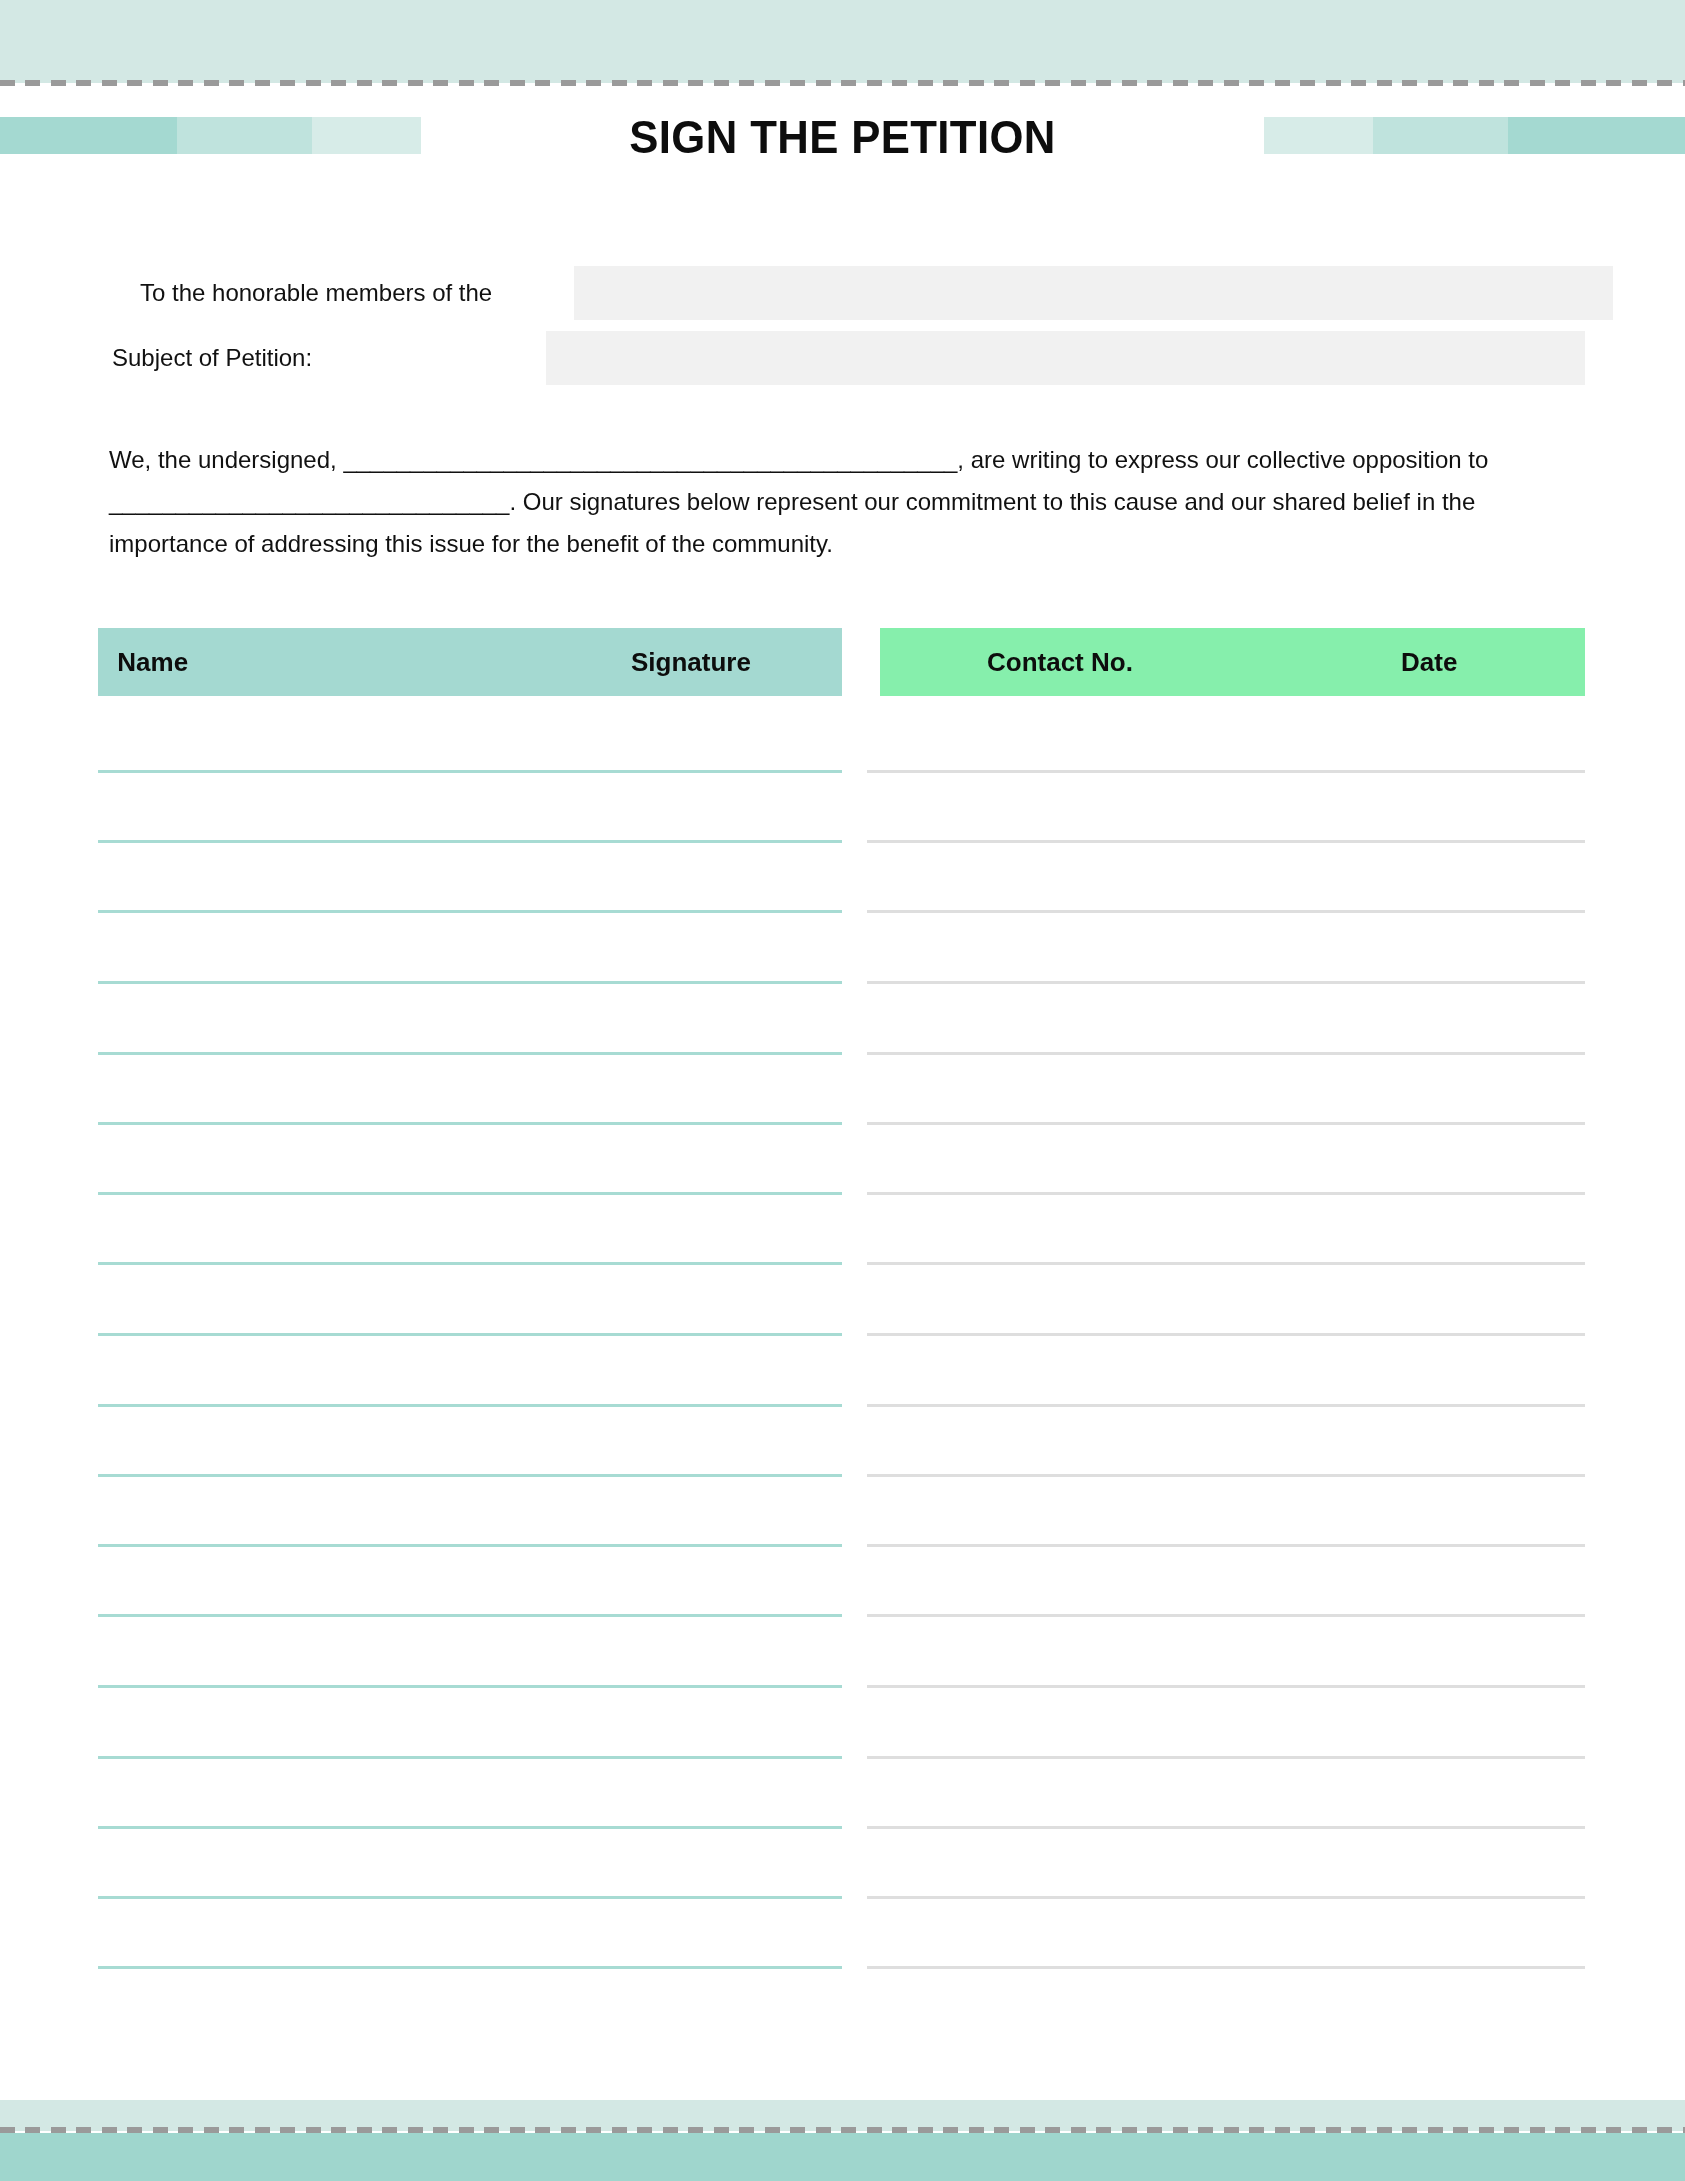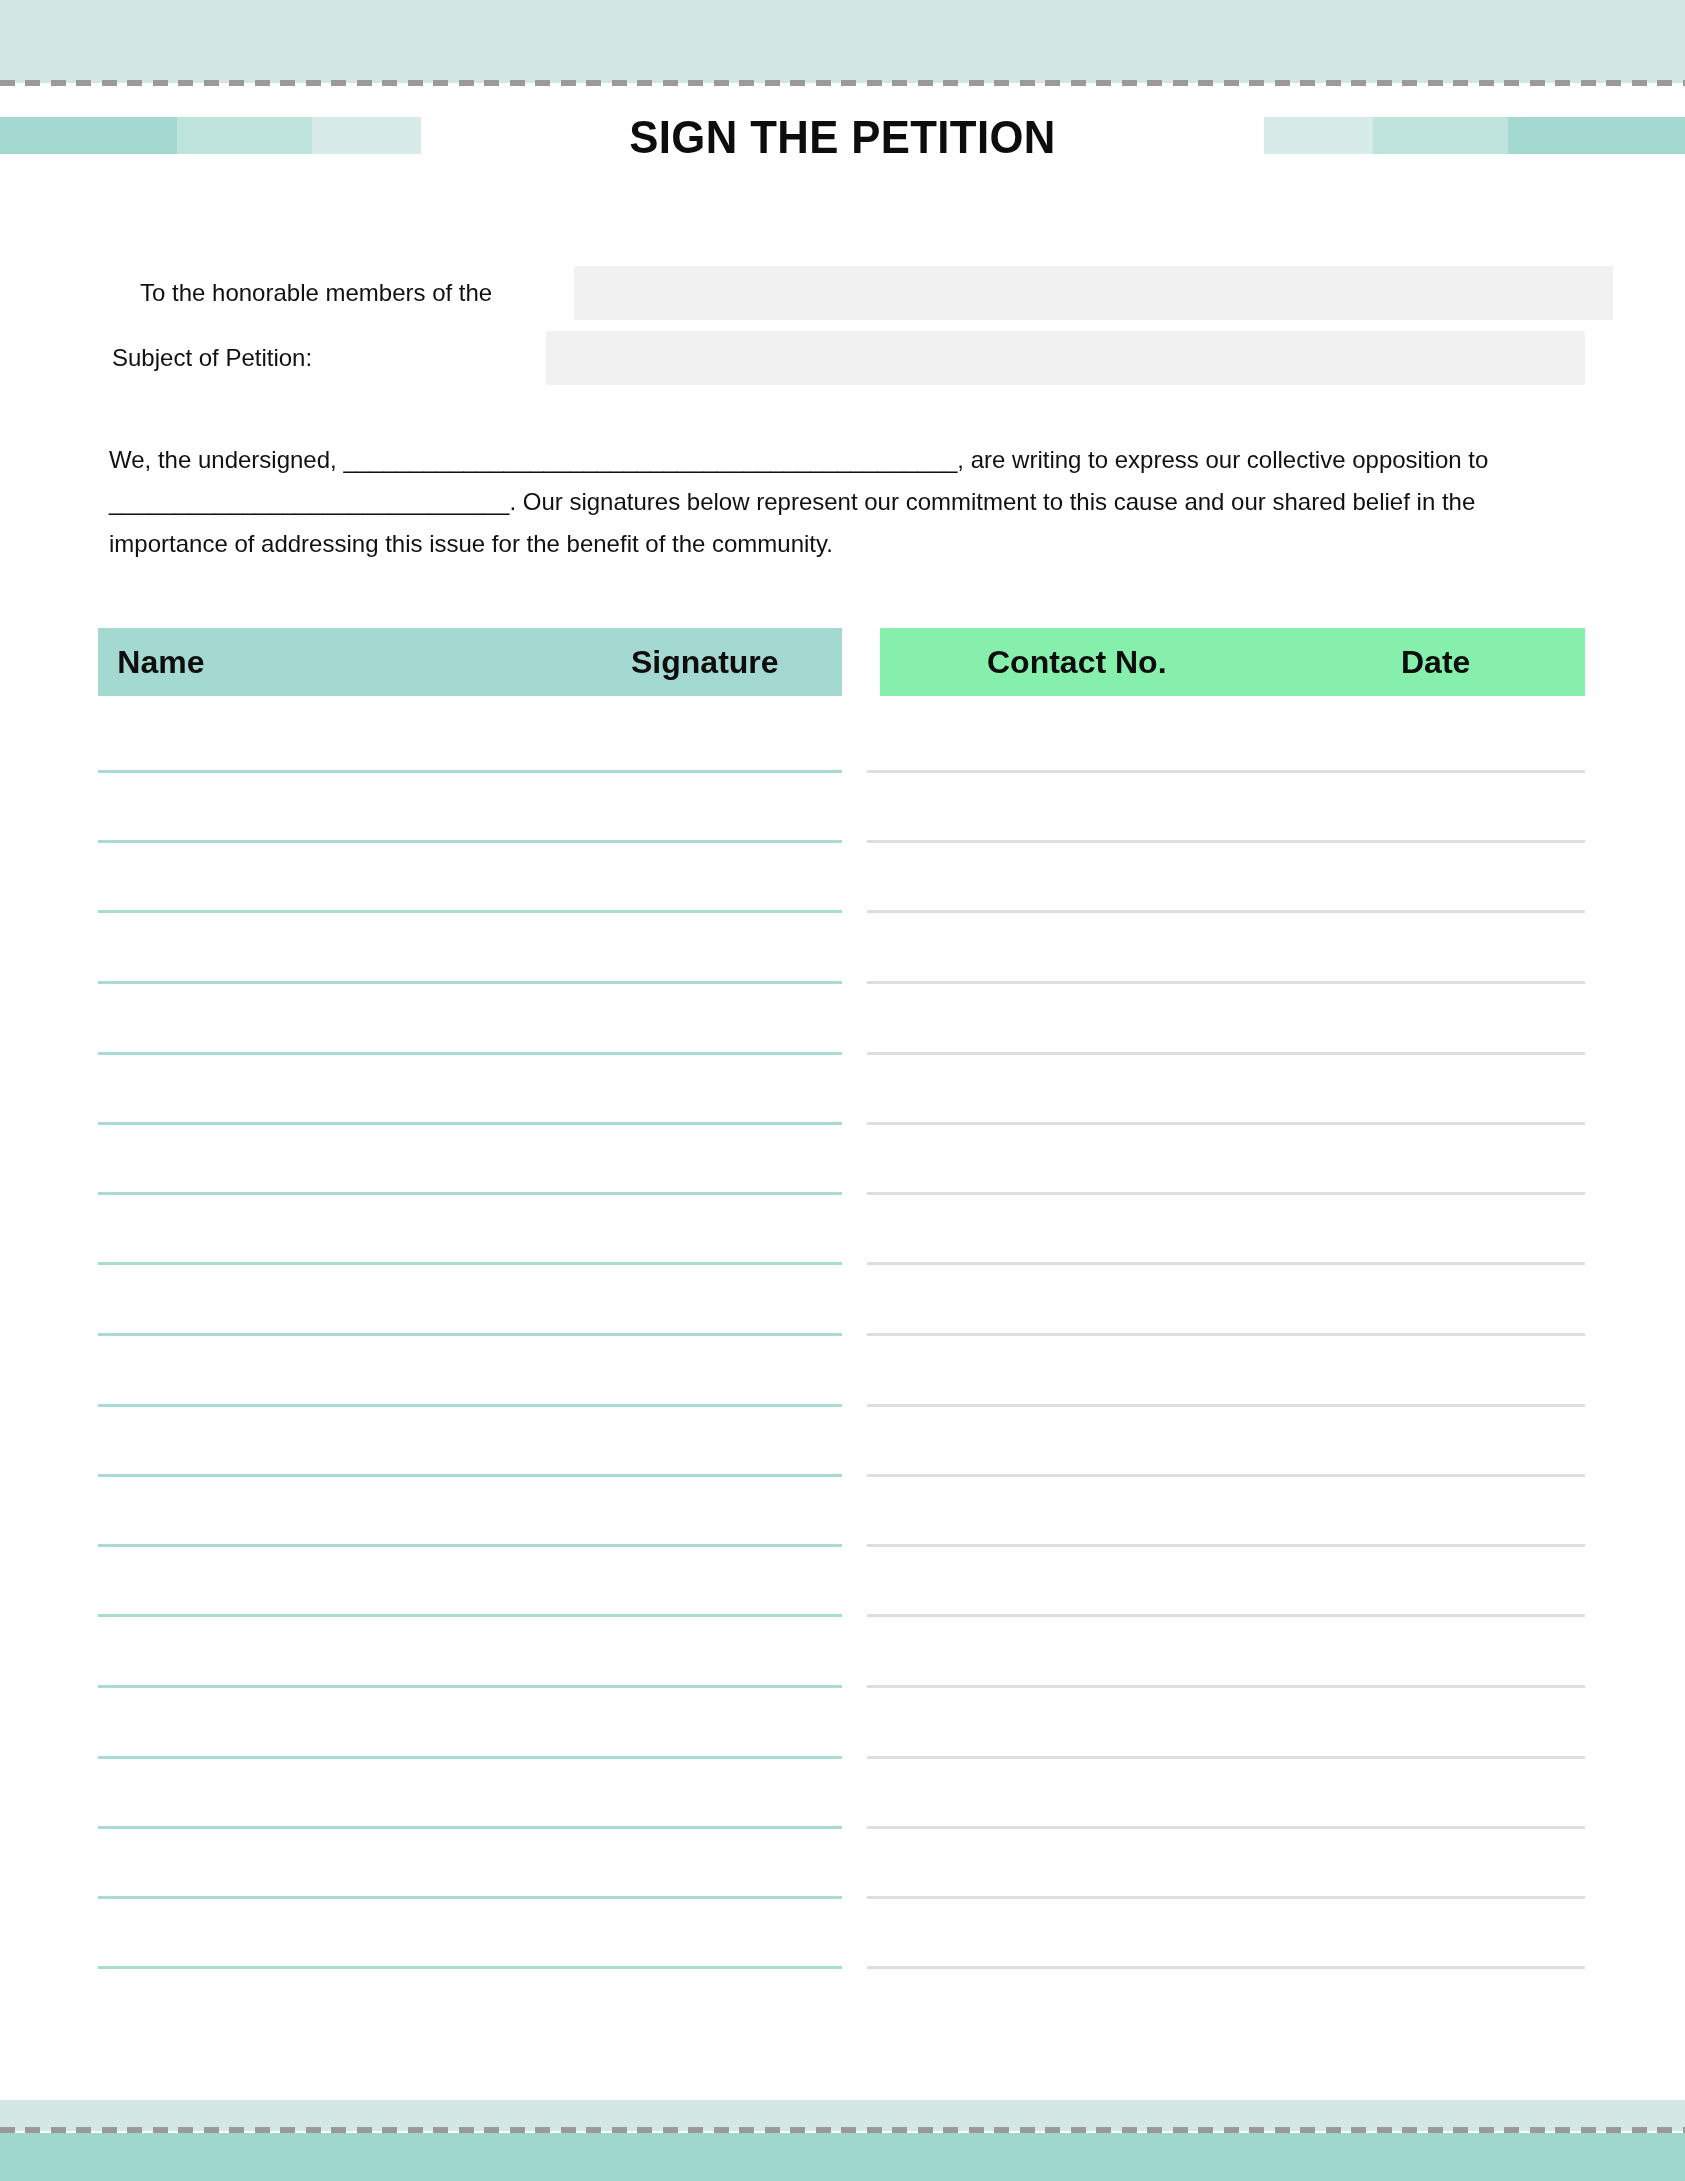--- a/index.html
+++ b/index.html
@@ -67,21 +67,21 @@
     font-family:"Liberation Sans Narrow","Liberation Sans", sans-serif;
   }
 
   
   .hdr { position:absolute; top:628px; height:68px; }
   .hdr-left  { left:98px;  width:744px;  background:#a4d9d1; }
   .hdr-right { left:880px; width:705px;  background:#86efac; }
   .hdr-cell {
     position:absolute; top:0; height:68px;
     display:flex; align-items:center;
-    font-size:32px; font-weight:bold; color:#0d0d0d;
+    font-size:26px; font-weight:bold; color:#0d0d0d;
     font-family:"Liberation Sans Narrow","Liberation Sans", sans-serif;
     white-space:nowrap;
   }
   .hdr-name { left:19.3px; }
   .hdr-sign { left:497px;margin-left:36px; }
   .hdr-cont { left:107px; }
   .hdr-date { left:521px; }
 
   
   .rules { position:absolute; left:0; top:0; width:1685px; height:2181px; }

